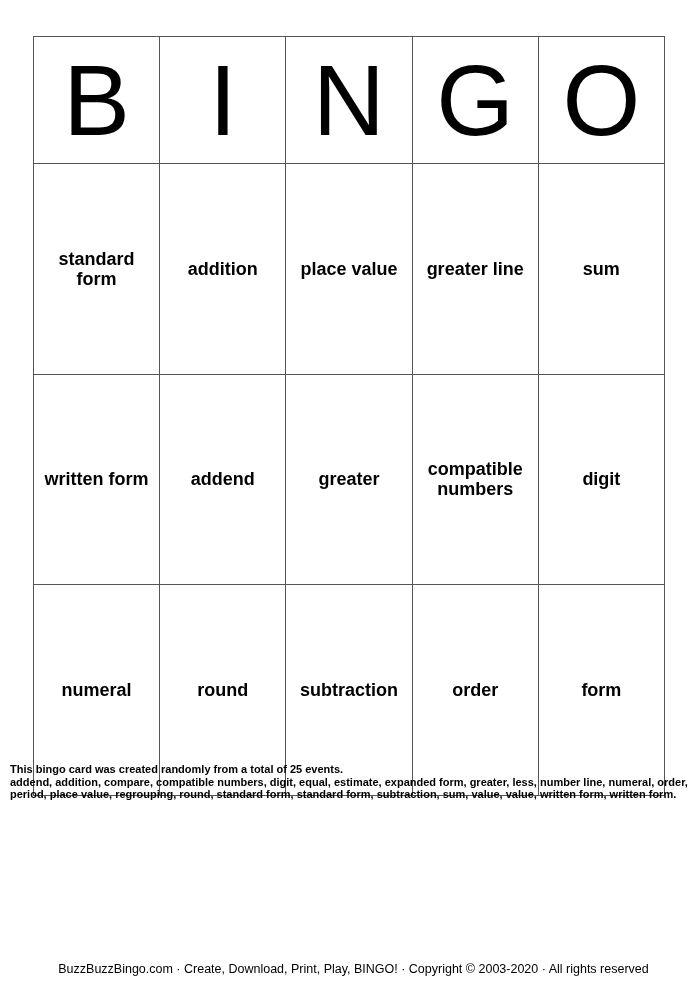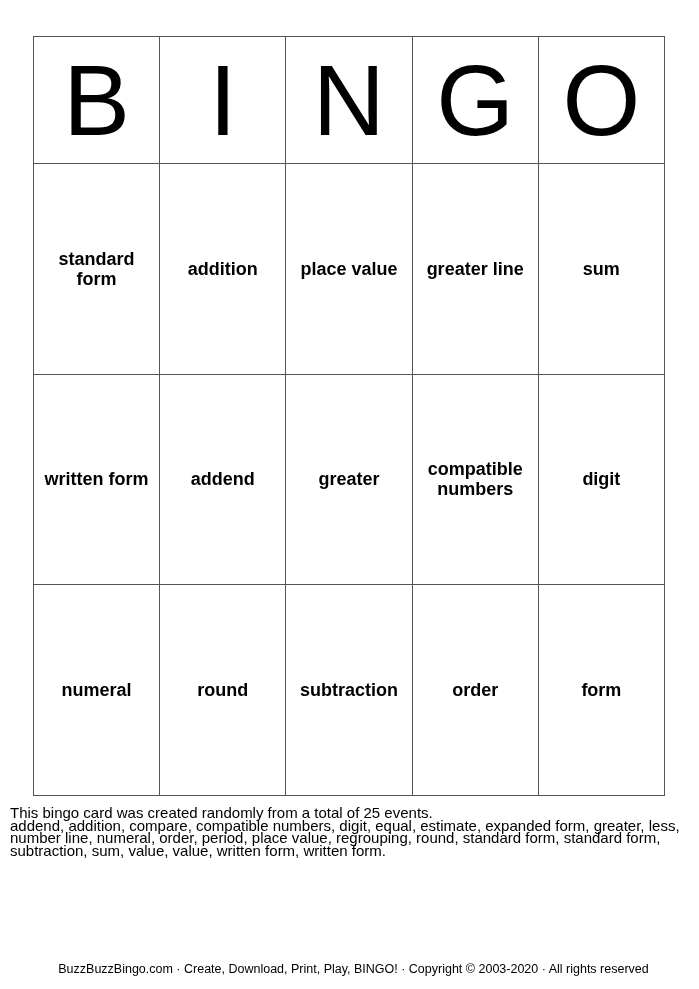--- a/index.html
+++ b/index.html
@@ -23,22 +23,22 @@
     .card tr { height: 126.6px; }
     .card th {
       border: 1px solid #555;
       font-weight: normal;
       font-size: 100px; line-height: 100px;
       height: 126px;
       padding: 0;
     }
     .word { display: inline-block; max-width: 110px; }
     .info {
-      position: absolute; left: 10px; top: 807px; width: 685px;
-      font-size: 15px; line-height: 12.5px; color: #000;
+      position: absolute; left: 10px; top: 763px; width: 685px;
+      font-size: 11px; line-height: 12.5px; color: #000; font-weight: bold;
     }
     .footer {
       position: absolute; left: 4px; top: 962px; width: 699px;
       text-align: center; font-size: 12.5px; color: #000;
     }
   </style>
 </head>
 <body>
 
 <table class="card">

